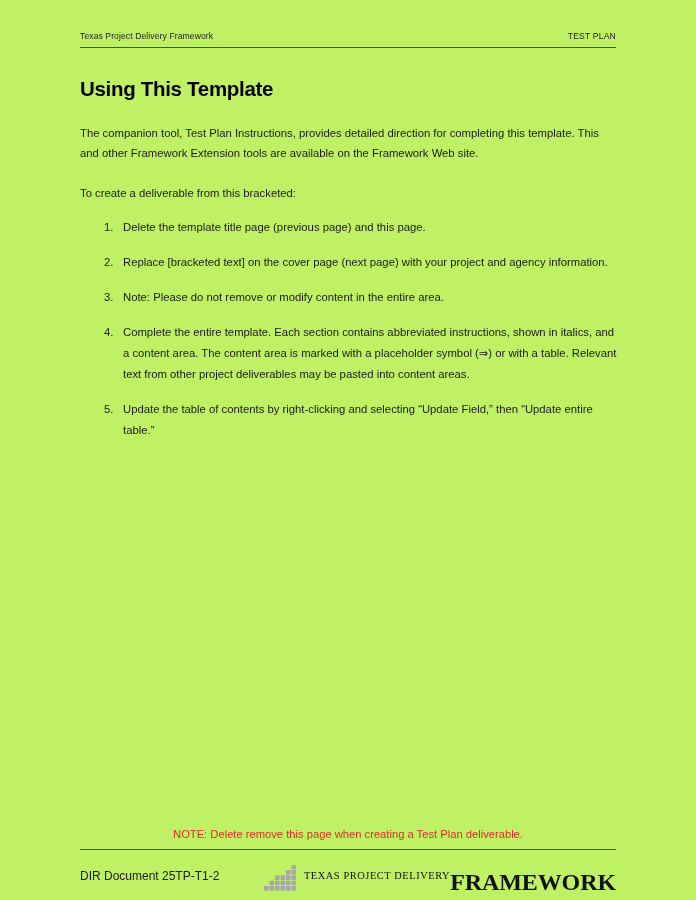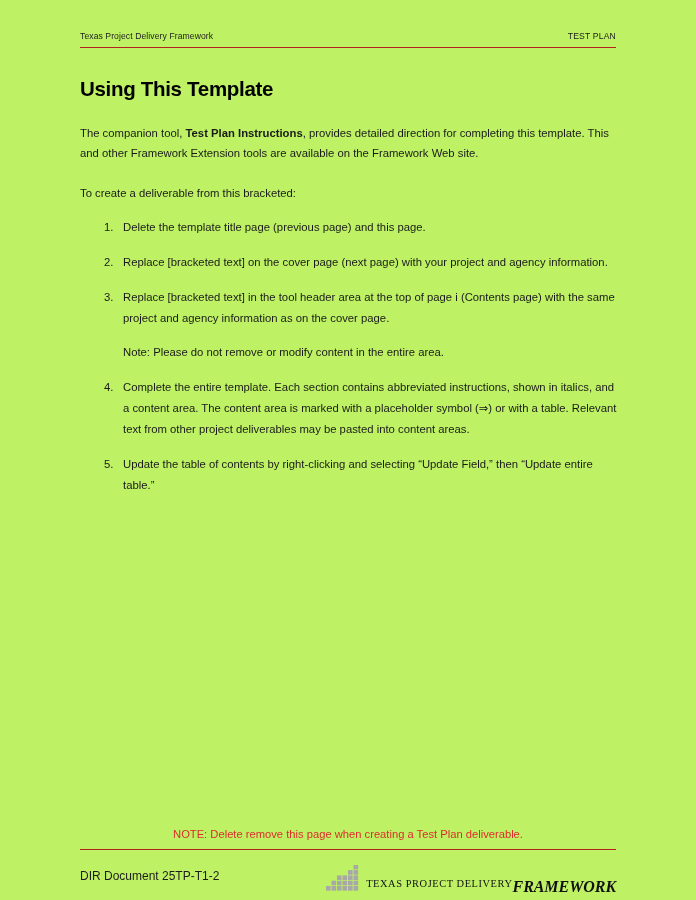--- a/index.html
+++ b/index.html
@@ -71,21 +71,21 @@
     color: #000;
     line-height: 1.1;
   }
 
   p.intro {
     margin: 0 0 20px 0;
     font-size: 11.3px;
     line-height: 20px;
     color: #1a1a1a;
   }
-  p.intro b { font-weight: bold; }
+  p.intro b { font-weight: normal; }
 
   p.lead-in {
     margin: 0 0 14px 0;
     font-size: 11.3px;
     line-height: 20px;
     color: #1a1a1a;
   }
 
   ol.steps {
     margin: 0;
@@ -178,26 +178,25 @@
     font-family: "Liberation Serif", serif;
     font-size: 10.4px;
     letter-spacing: 0.055em;
     color: #111;
     white-space: nowrap;
     margin-bottom: 1px;
   }
   .logo-bottom {
     font-family: "Liberation Serif", serif;
     font-weight: bold;
-    font-size: 16px;
+    font-size: 24px;
     letter-spacing: -0.004em;
     color: #111;
     white-space: nowrap;
     line-height: 0.95;
-    font-style: italic;
   }
 </style>
 </head>
 <body>
 
 <div class="page">
 
   <div class="doc-header">
     <span class="hdr-left">Texas Project Delivery Framework</span>
     <span class="hdr-right">TEST PLAN</span>
@@ -216,21 +215,20 @@
       <li>
         <span class="marker">1.</span>
         <span class="step-text">Delete the template title page (previous page) and this page.</span>
       </li>
       <li>
         <span class="marker">2.</span>
         <span class="step-text">Replace [bracketed text] on the cover page (next page) with your project and agency information.</span>
       </li>
       <li>
         <span class="marker">3.</span>
-        <span class="step-text">Replace [bracketed text] in the tool header area at the top of page i (Contents page) with the same project and agency information as on the cover page.</span>
         <span class="step-note">Note: Please do not remove or modify content in the entire area.</span>
       </li>
       <li>
         <span class="marker">4.</span>
         <span class="step-text">Complete the entire template. Each section contains abbreviated instructions, shown in italics, and a content area. The content area is marked with a placeholder symbol (⇒) or with a table. Relevant text from other project deliverables may be pasted into content areas.</span>
       </li>
       <li>
         <span class="marker">5.</span>
         <span class="step-text">Update the table of contents by right-clicking and selecting “Update Field,” then “Update entire table.”</span>
       </li>

